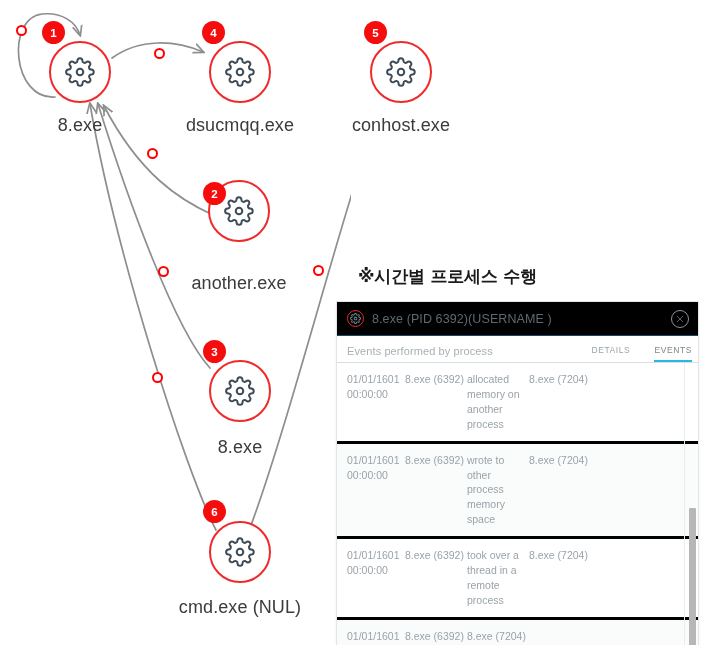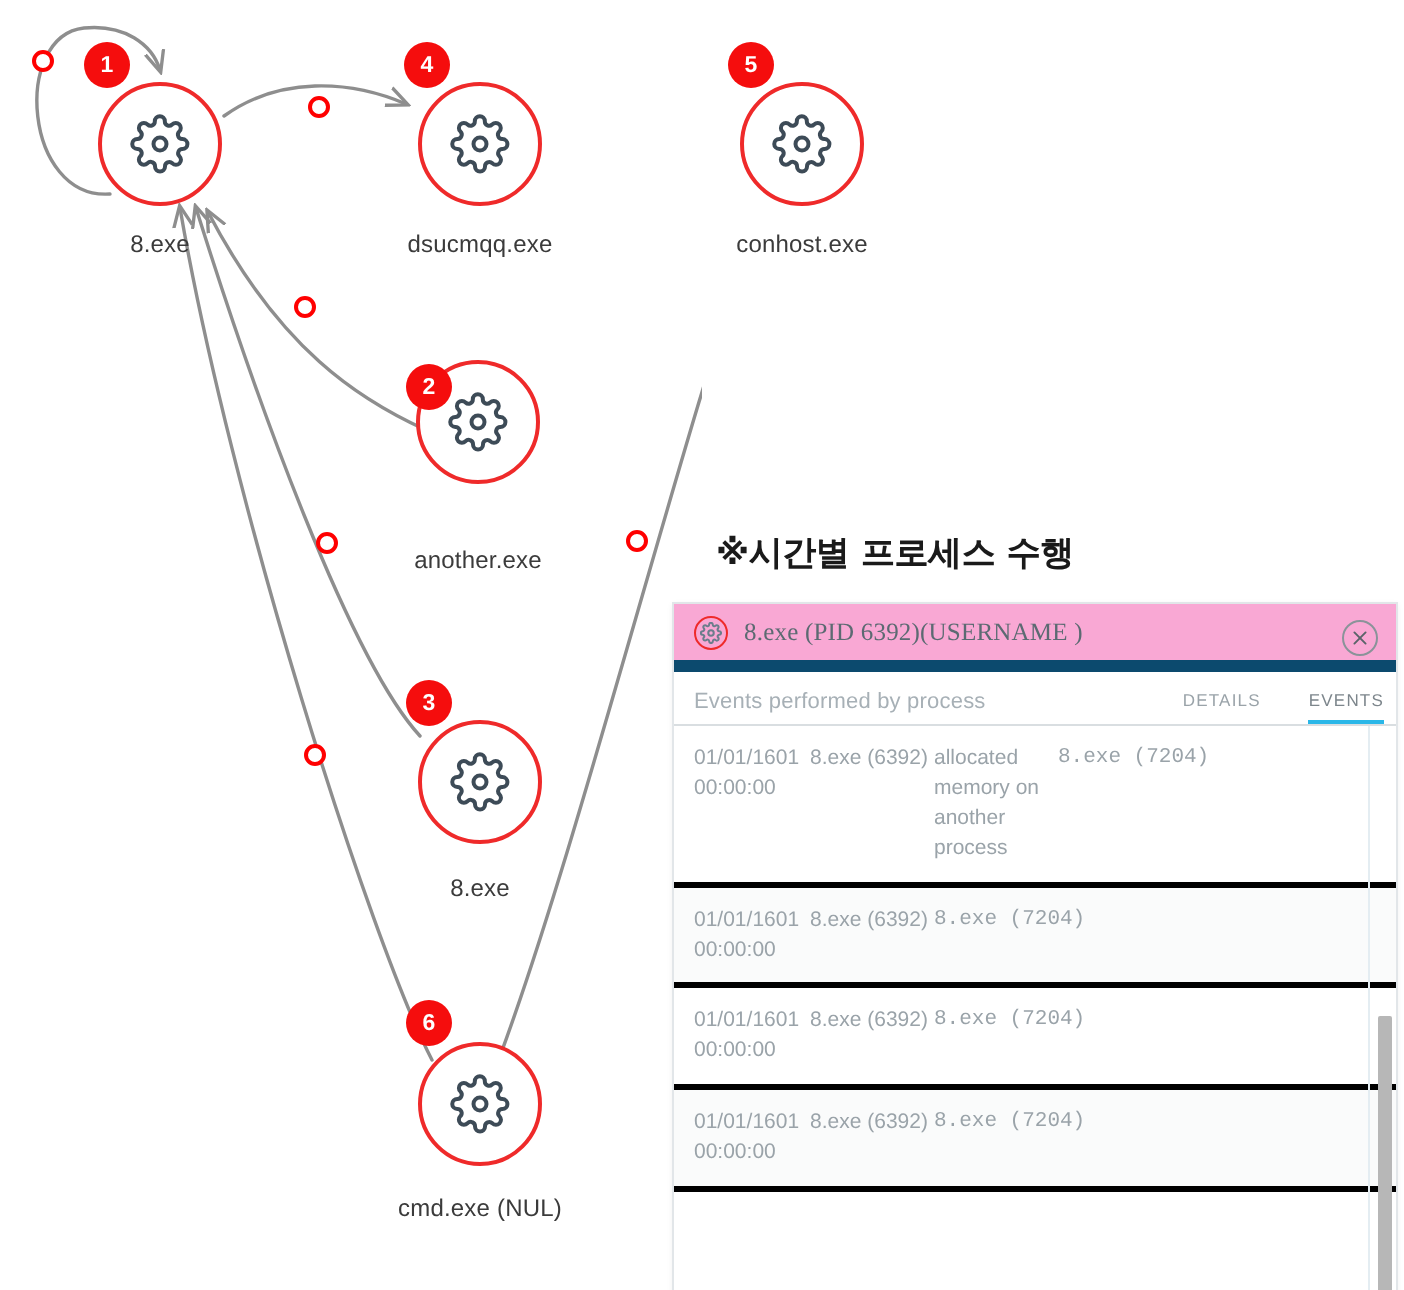--- a/index.html
+++ b/index.html
@@ -34,21 +34,21 @@
     box-sizing: border-box;
     display: flex;
     align-items: center;
     justify-content: center;
   }
   .node svg { display: block; }
 
   .node-label {
     position: absolute;
     text-align: center;
-    font-size: 12px;
+    font-size: 18px;
     color: #3b3b3b;
     white-space: nowrap;
     letter-spacing: 0.1px;
   }
 
   .badge {
     position: absolute;
     width: 23px; height: 23px;
     border-radius: 50%;
     background: #f50d0d;
@@ -102,27 +102,26 @@
     border: 1px solid #e2e6e9;
     border-bottom: none;
     box-sizing: border-box;
     box-shadow: 0 1px 3px rgba(0,0,0,0.06);
     overflow: hidden;
   }
 
   .panel-header {
     position: relative;
     height: 34px;
-    border-bottom: 6px solid #0c4a6e;
+    border-bottom: 1px solid #0c4a6e;
     display: flex;
     align-items: center;
     padding: 0 8px 0 10px;
     box-sizing: border-box;
-    background: #f9a8d4;
-    font-family: Liberation Serif, serif;
+    background: #000000;
   }
   .header-gear {
     width: 17px; height: 17px;
     border: 1.6px solid #ef2a2a;
     border-radius: 50%;
     display: flex; align-items: center; justify-content: center;
     flex: 0 0 auto;
     box-sizing: border-box;
   }
   .header-title {
@@ -193,21 +192,21 @@
     padding: 9px 6px 9px 10px;
     box-sizing: border-box;
     font-size: 10.5px;
     line-height: 1.42;
     color: #9aa3a9;
   }
   .event-row.shade { background: #fafbfb; }
   .c-time { width: 58px; flex: 0 0 58px; }
   .c-src  { width: 62px; flex: 0 0 62px; }
   .c-act  { width: 62px; flex: 0 0 62px; }
-  .c-tgt  { flex: 1 1 auto; font-family: Liberation Mono, monospace; }
+  .c-tgt  { flex: 1 1 auto; }
 
   .panel-scrollbar {
     position: absolute;
     right: 2px;
     top: 145px;
     width: 7px;
     height: 140px;
     background: #b7b7b7;
     border-radius: 1px;
     z-index: 9;
@@ -360,25 +359,27 @@
 
       <div class="event-row">
         <span class="c-time">01/01/1601 00:00:00</span>
         <span class="c-src">8.exe (6392)</span>
         <span class="c-act">allocated memory on another process</span>
         <span class="c-tgt">8.exe (7204)</span>
       </div>
       <div class="event-row shade">
         <span class="c-time">01/01/1601 00:00:00</span>
         <span class="c-src">8.exe (6392)</span>
+        <span class="c-act">wrote to other process memory space</span>
         <span class="c-tgt">8.exe (7204)</span>
       </div>
       <div class="event-row">
         <span class="c-time">01/01/1601 00:00:00</span>
         <span class="c-src">8.exe (6392)</span>
+        <span class="c-act">took over a thread in a remote process</span>
         <span class="c-tgt">8.exe (7204)</span>
       </div>
       <div class="event-row shade">
         <span class="c-time">01/01/1601 00:00:00</span>
         <span class="c-src">8.exe (6392)</span>
         <span class="c-tgt">8.exe (7204)</span>
       </div>
 
     </div>
   </div>

